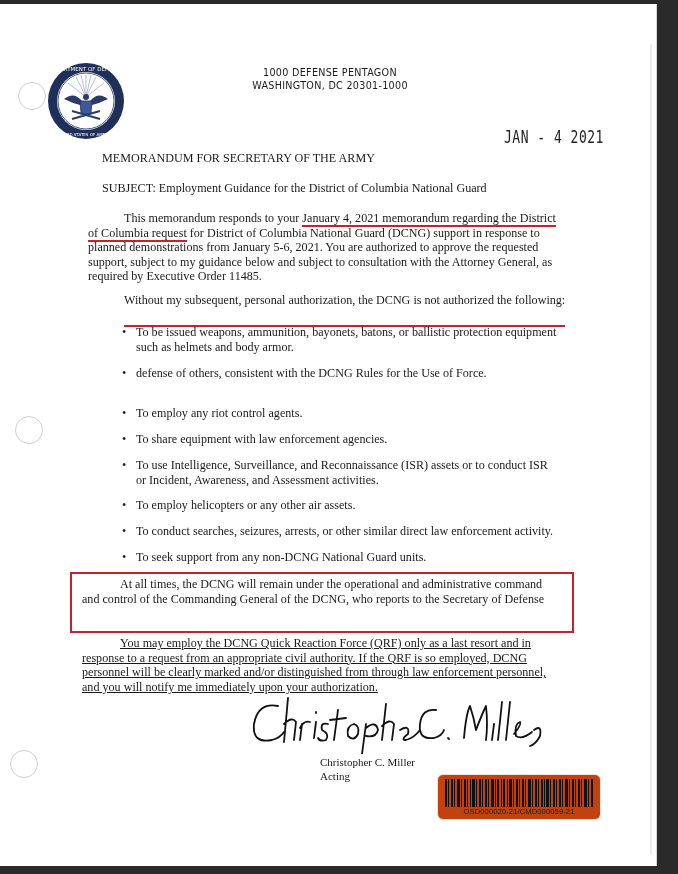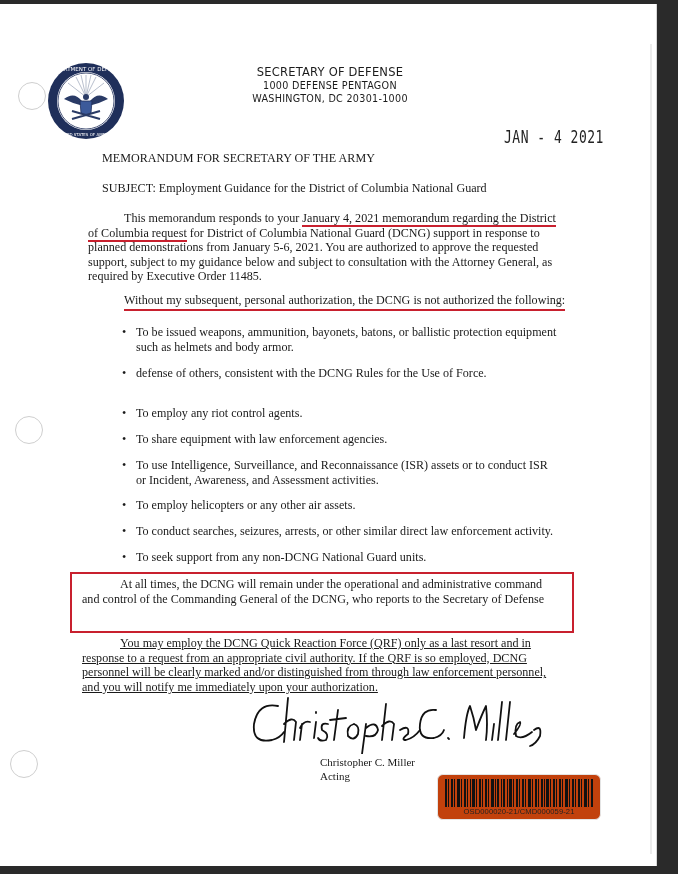--- a/index.html
+++ b/index.html
@@ -72,40 +72,39 @@
     </g>
     <path d="M18 38 Q28 30 36 40 L44 40 Q52 30 62 38 Q54 42 46 44 L34 44 Q26 42 18 38 Z" fill="#2a3b66"></path>
     <path d="M34 40 L46 40 L45 52 Q40 56 35 52 Z" fill="#3c5a9a" stroke="#1f2f5a" stroke-width="0.8"></path>
     <circle cx="40" cy="36" r="3" fill="#2a3b66"></circle>
     <path d="M26 58 L54 50 M26 50 L54 58" stroke="#2a3b66" stroke-width="2"></path>
     <text x="40" y="10" font-size="5.5" fill="#fff" text-anchor="middle" font-family="DejaVu Sans, sans-serif">DEPARTMENT OF DEFENSE</text>
     <text x="40" y="75" font-size="4" fill="#fff" text-anchor="middle" font-family="DejaVu Sans, sans-serif">UNITED STATES OF AMERICA</text>
   </svg>
 
   <div class="letterhead">
-    <div class="lh1">SECRETARY OF DEFENSE</div>
     <div class="lh2">1000 DEFENSE PENTAGON</div>
     <div class="lh3">WASHINGTON, DC 20301-1000</div>
   </div>
 
   <div class="date-stamp">JAN - 4 2021</div>
 
   <div class="txt" style="left:102px; top:147px;">MEMORANDUM FOR SECRETARY OF THE ARMY</div>
   <div class="txt" style="left:102px; top:177px;">SUBJECT:  Employment Guidance for the District of Columbia National Guard</div>
 
   <div class="para" style="left:88px; top:207px;">
     <span class="line" style="padding-left:36px;"><span>This memorandum responds to your </span><span class="ul">January 4, 2021 memorandum regarding the District</span></span>
     <span class="line"><span class="ul">of Columbia request</span><span> for District of Columbia National Guard (DCNG) support in response to</span></span>
     <span class="line">planned demonstrations from January 5-6, 2021.  You are authorized to approve the requested</span>
     <span class="line">support, subject to my guidance below and subject to consultation with the Attorney General, as</span>
     <span class="line">required by Executive Order 11485.</span>
   </div>
 
   <div class="txt" style="left:124px; top:289px;">
-    <span class="ul" style="padding-bottom:2px;">Without my subsequent, personal authorization, the DCNG is not authorized the following:</span>
+    <span class="ul" style="padding-bottom:18px;">Without my subsequent, personal authorization, the DCNG is not authorized the following:</span>
   </div>
 
   <div class="bullet" style="top:321px;">
     <span class="dot">•</span>
     <div class="btext">
         <span>To be issued weapons, ammunition, bayonets, batons, or ballistic protection equipment</span>
         <span>such as helmets and body armor.</span>
       </div>
   </div>
   <div class="bullet" style="top:362px;">

